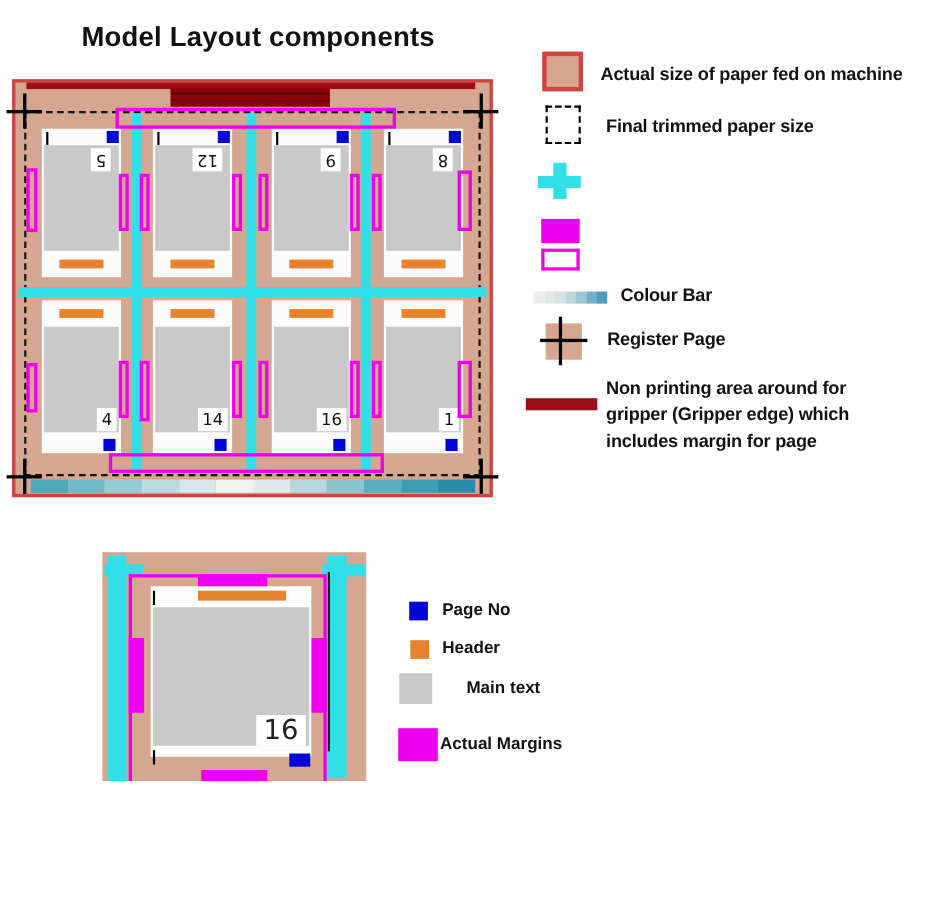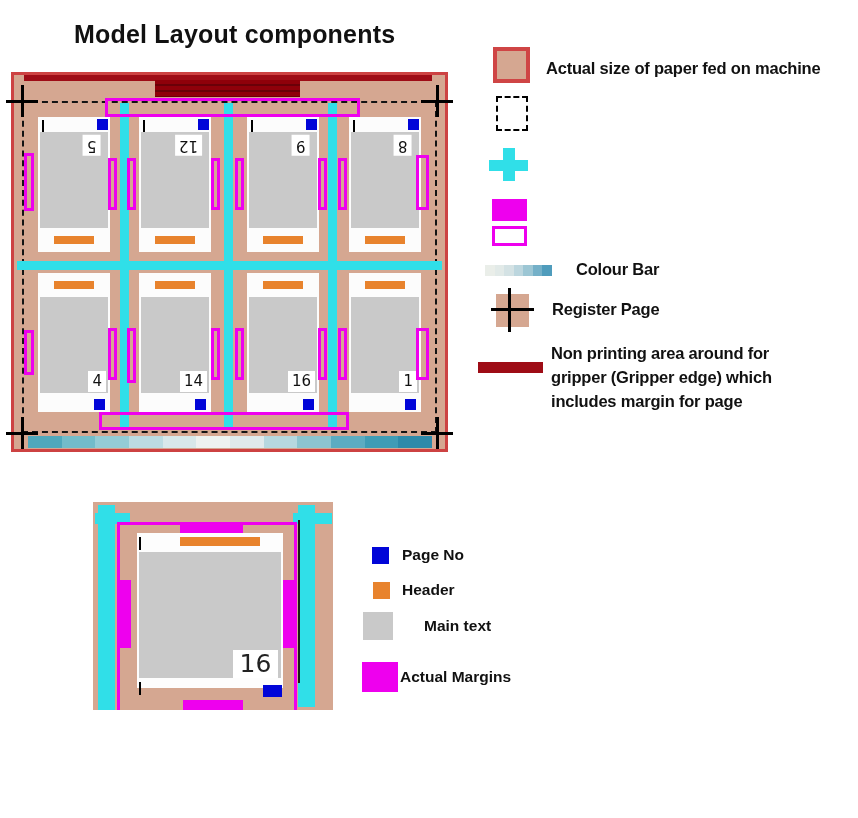--- a/index.html
+++ b/index.html
@@ -215,37 +215,38 @@
         <div style="flex: 1 1 0%; background: rgb(92, 172, 194);"></div>
         <div style="flex: 1 1 0%; background: rgb(63, 156, 182);"></div>
         <div style="flex: 1 1 0%; background: rgb(46, 138, 170);"></div>
       </div>
   </div>
 
   <div class="abs" id="sw-paper"></div>
   <div class="leg-label" style="left:546px;top:58px;width:312px">Actual size of paper fed on machine</div>
 
   <div class="abs" id="sw-trim"></div>
+  <div class="leg-label" style="left:551px;top:105px;width:300px">Final trimmed paper size</div>
 
   <div class="abs plus-h"></div>
   <div class="abs plus-v"></div>
 
   <div class="abs" id="sw-margin-fill"></div>
   <div class="abs" id="sw-margin-line"></div>
 
   <div class="abs cbar" id="sw-colourbar">
       <div style="flex: 1 1 0%; background: rgb(234, 238, 233);"></div>
       <div style="flex: 1 1 0%; background: rgb(226, 234, 232);"></div>
       <div style="flex: 1 1 0%; background: rgb(212, 226, 228);"></div>
       <div style="flex: 1 1 0%; background: rgb(188, 214, 222);"></div>
       <div style="flex: 1 1 0%; background: rgb(156, 198, 212);"></div>
       <div style="flex: 1 1 0%; background: rgb(116, 176, 200);"></div>
       <div style="flex: 1 1 0%; background: rgb(79, 156, 188);"></div>
     </div>
-  <div class="leg-label" style="left:576px;top:259px">Colour Bar</div>
+  <div class="leg-label" style="left:564px;top:259px">Colour Bar</div>
 
   <div class="abs" id="sw-reg"></div>
   <div class="abs" id="sw-reg-v"></div>
   <div class="abs" id="sw-reg-h"></div>
   <div class="leg-label" style="left:552px;top:299px">Register Page</div>
 
   <div class="abs" id="sw-gripper"></div>
   <div class="leg-label" style="left:551px;top:341px;width:248px;line-height:24px">Non printing area around for gripper (Gripper edge) which includes margin for page</div>
 
   <div class="abs" id="exp">

